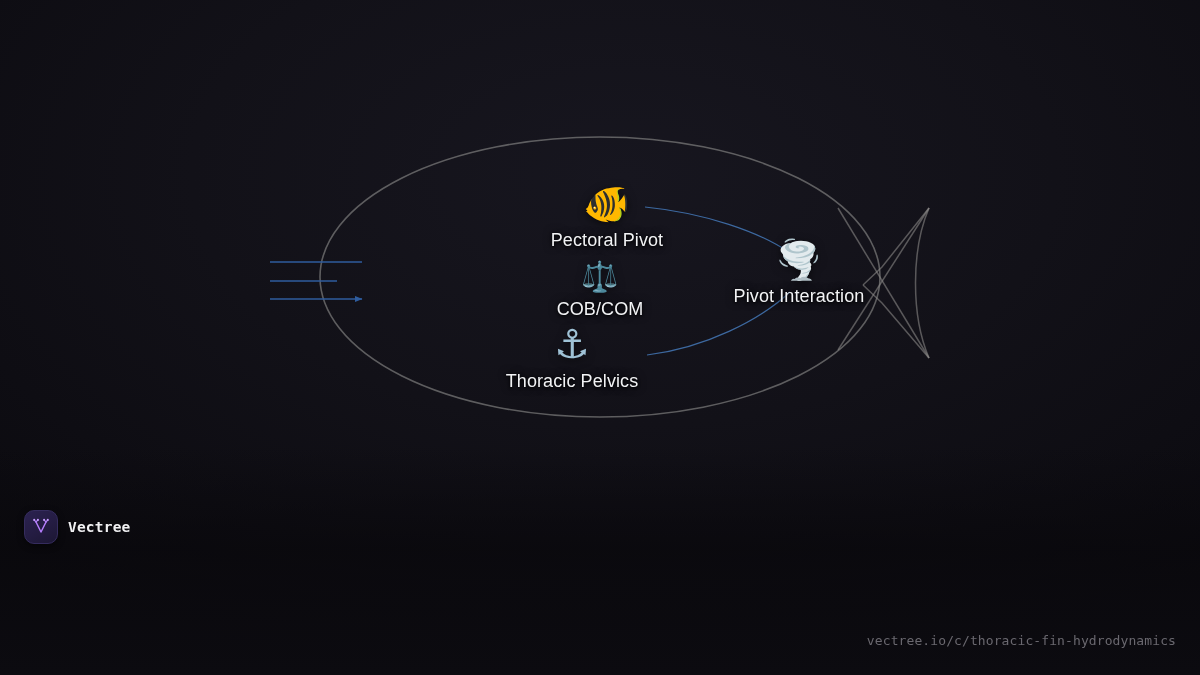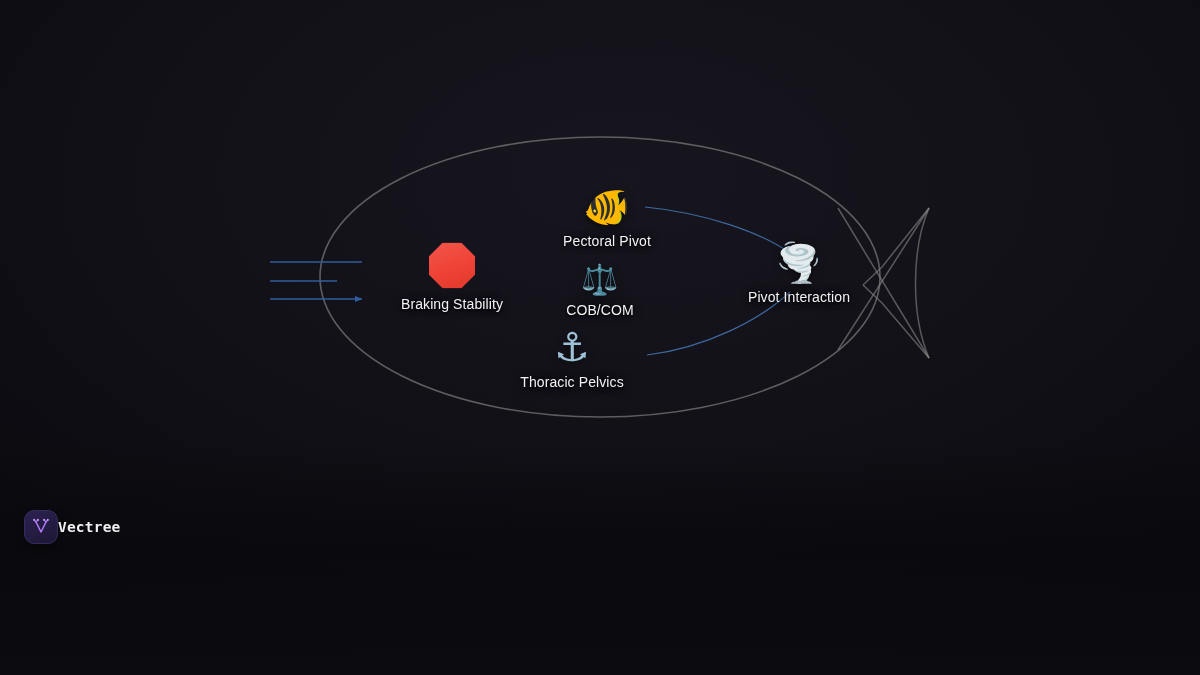--- a/index.html
+++ b/index.html
@@ -44,21 +44,21 @@
   }
   .node-glyph {
     line-height: 1;
     text-align: center;
     display: block;
     filter: drop-shadow(0 2px 4px rgba(0,0,0,0.55));
   }
   .node-label {
     margin-top: 7px;
     color: #f2f3f5;
-    font-size: 14px;
+    font-size: 18px;
     letter-spacing: 0.1px;
     white-space: nowrap;
     text-shadow: 0 1px 3px rgba(0,0,0,0.95), 0 0 8px rgba(0,0,0,0.8);
   }
 
   
   .octagon {
     width: 46px;
     height: 46px;
     background: linear-gradient(160deg, #f2564a 0%, #ef4236 55%, #e0392d 100%);
@@ -76,20 +76,21 @@
     left: 0; right: 0; bottom: 0;
     height: 185px;
     z-index: 5;
   }
   #brand {
     position: absolute;
     left: 24px;
     top: 20px;
     display: flex;
     align-items: center;
+    gap: 10px;
   }
   #brand-mark {
     width: 32px;
     height: 32px;
     border-radius: 10px;
     background: linear-gradient(150deg, #2b2250 0%, #241c42 55%, #1c1733 100%);
     border: 1px solid #352c5e;
     display: flex;
     align-items: center;
     justify-content: center;
@@ -146,24 +147,20 @@
       <path d="M 929 358 L 838 208" fill="none" stroke="#8d8c8a" stroke-opacity="0.58" stroke-width="1.5"></path>
 
       <line x1="270" y1="262" x2="362" y2="262" stroke="#2f5d9e" stroke-width="1.5"></line>
       <line x1="270" y1="281" x2="337" y2="281" stroke="#2f5d9e" stroke-width="1.5"></line>
       <line x1="270" y1="299" x2="362" y2="299" stroke="#2f5d9e" stroke-width="1.5" marker-end="url(#arrowFlow)"></line>
 
       <path d="M 645 207 C 705 213 760 232 790 253" fill="none" stroke="#3f6ea8" stroke-opacity="0.95" stroke-width="1.2"></path>
       <path d="M 647 355 C 705 348 760 320 790 292" fill="none" stroke="#3f6ea8" stroke-opacity="0.95" stroke-width="1.2"></path>
     </svg>
 
-    <div class="node" style="left:452px; top:277px;">
-      <span class="node-glyph octagon"></span>
-      <span class="node-label">Braking Stability</span>
-    </div>
 
     <div class="node" style="left:607px; top:218px;">
       <span class="node-glyph emoji">🐠</span>
       <span class="node-label">Pectoral Pivot</span>
     </div>
 
     <div class="node" style="left:600px; top:291px;">
       <span class="node-glyph emoji" style="font-size:30px;">⚖️</span>
       <span class="node-label">COB/COM</span>
     </div>
@@ -190,15 +187,16 @@
           <circle cx="3.2" cy="2.9" r="1.05" fill="#c69bff"></circle>
           <circle cx="6.9" cy="2.9" r="1.05" fill="#c69bff"></circle>
           <circle cx="13.1" cy="2.9" r="1.05" fill="#c69bff"></circle>
           <circle cx="16.8" cy="2.9" r="1.05" fill="#c69bff"></circle>
         </svg>
       </span>
       <span id="brand-name">Vectree</span>
     </div>
 
 
+    <span id="url">vectree.io/c/thoracic-fin-hydrodynamics</span>
   </div>
 
 </div>
 
 </body></html>

